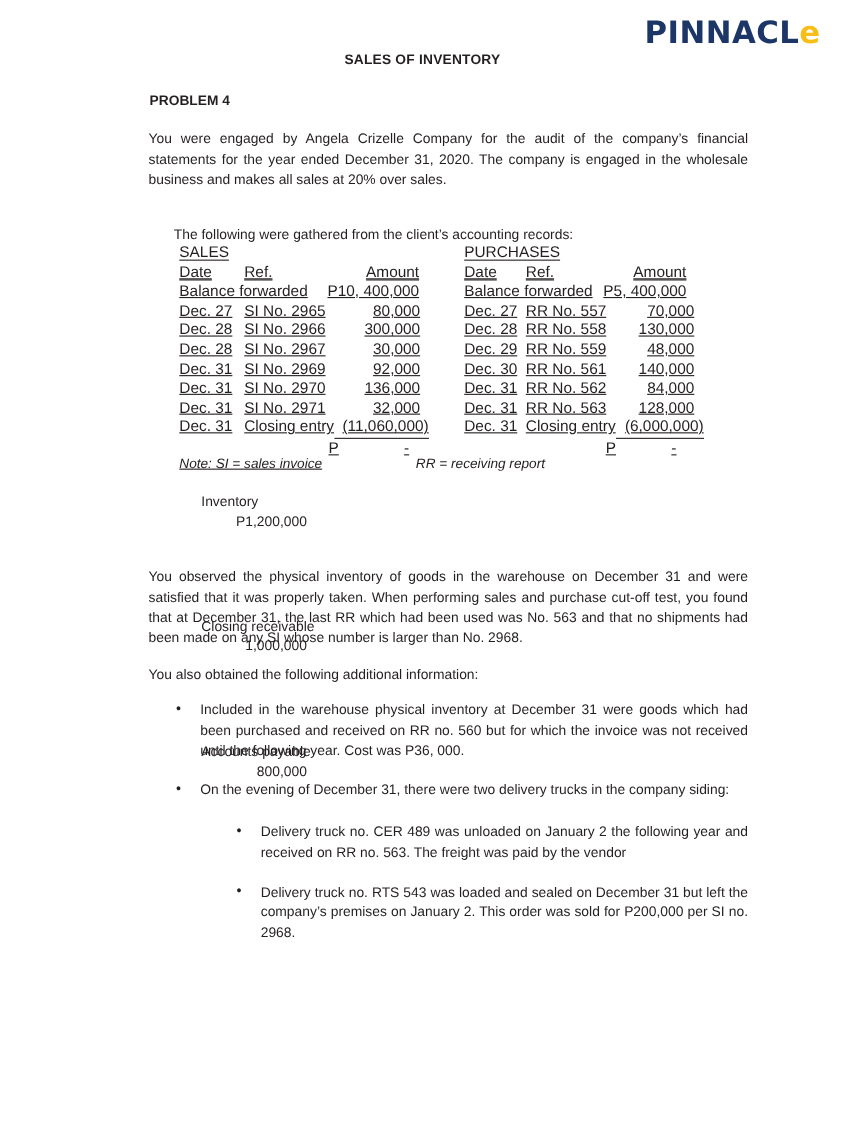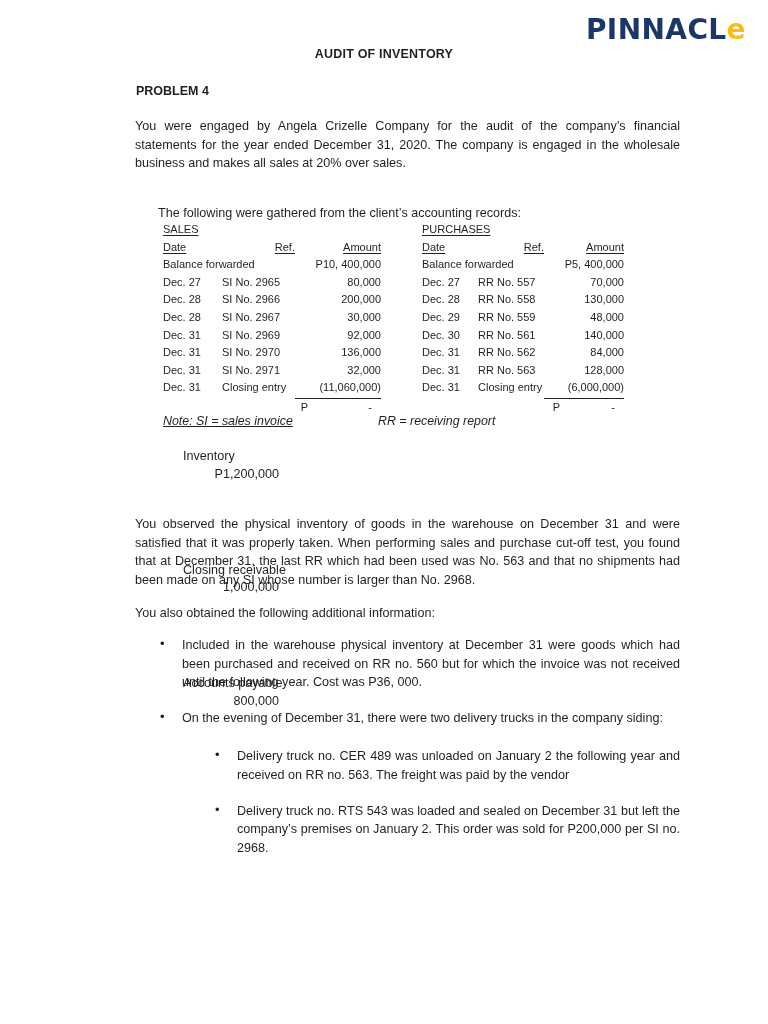--- a/index.html
+++ b/index.html
@@ -81,22 +81,23 @@
   
   .tables {
     position: absolute;
     top: 221px;
     left: 0;
     width: 768px;
     height: 175px;
   }
   .tbl {
     position: absolute;
-    font-size: 11px;
+    font-size: 14px;
     line-height: 17.6px;
+    text-decoration: underline;
   }
   .tbl-sales { left: 163px; width: 218px; }
   .tbl-purch { left: 422px; width: 202px; }
 
   .tbl-caption {
     display: inline-block;
     text-decoration: underline;
     text-underline-offset: 2px;
     margin-bottom: 0px;
   }
@@ -113,21 +114,21 @@
 
   .tbl-purch .c-date   { width: 56px; flex: 0 0 56px; }
   .tbl-purch .c-amount { width: 80px; flex: 0 0 80px; }
 
   .head .c-date span,
   .head .c-ref span,
   .head .c-amount span {
     text-decoration: underline;
     text-underline-offset: 2px;
   }
-  .head .c-ref { text-align: right; }
+  .head .c-ref { text-align: left; }
 
   .row-bf .c-span {
     flex: 1 1 auto;
   }
   .row-bf .c-amount { text-align: right; }
 
   .row-closing .c-amount {
     border-bottom: 1px solid #231f20;
     padding-bottom: 1px;
   }
@@ -211,21 +212,21 @@
 </style>
 </head>
 <body>
 
 <div class="page">
 
   <div class="logo">
     <span class="mark-main">PINNACL</span><span class="mark-accent">e</span>
   </div>
 
-  <div class="doc-title">AUDIT OF INVENTORY</div>
+  <div class="doc-title">SALES OF INVENTORY</div>
   <div class="problem-label">PROBLEM 4</div>
 
   <div class="para para-intro">You were engaged by Angela Crizelle Company for the audit of the company’s financial statements for the year ended December 31, 2020. The company is engaged in the wholesale business and makes all sales at 20% over sales.</div>
 
   <div class="lead-in">The following were gathered from the client’s accounting records:</div>
 
   <div class="tables">
 
     <div class="tbl tbl-sales">
       <div class="tbl-caption">SALES</div>
@@ -242,21 +243,21 @@
       </div>
 
       <div class="row">
         <div class="c-date">Dec. 27</div>
         <div class="c-ref">SI No. 2965</div>
         <div class="c-amount">80,000</div>
       </div>
       <div class="row">
         <div class="c-date">Dec. 28</div>
         <div class="c-ref">SI No. 2966</div>
-        <div class="c-amount">200,000</div>
+        <div class="c-amount">300,000</div>
       </div>
       <div class="row">
         <div class="c-date">Dec. 28</div>
         <div class="c-ref">SI No. 2967</div>
         <div class="c-amount">30,000</div>
       </div>
       <div class="row">
         <div class="c-date">Dec. 31</div>
         <div class="c-ref">SI No. 2969</div>
         <div class="c-amount">92,000</div>

